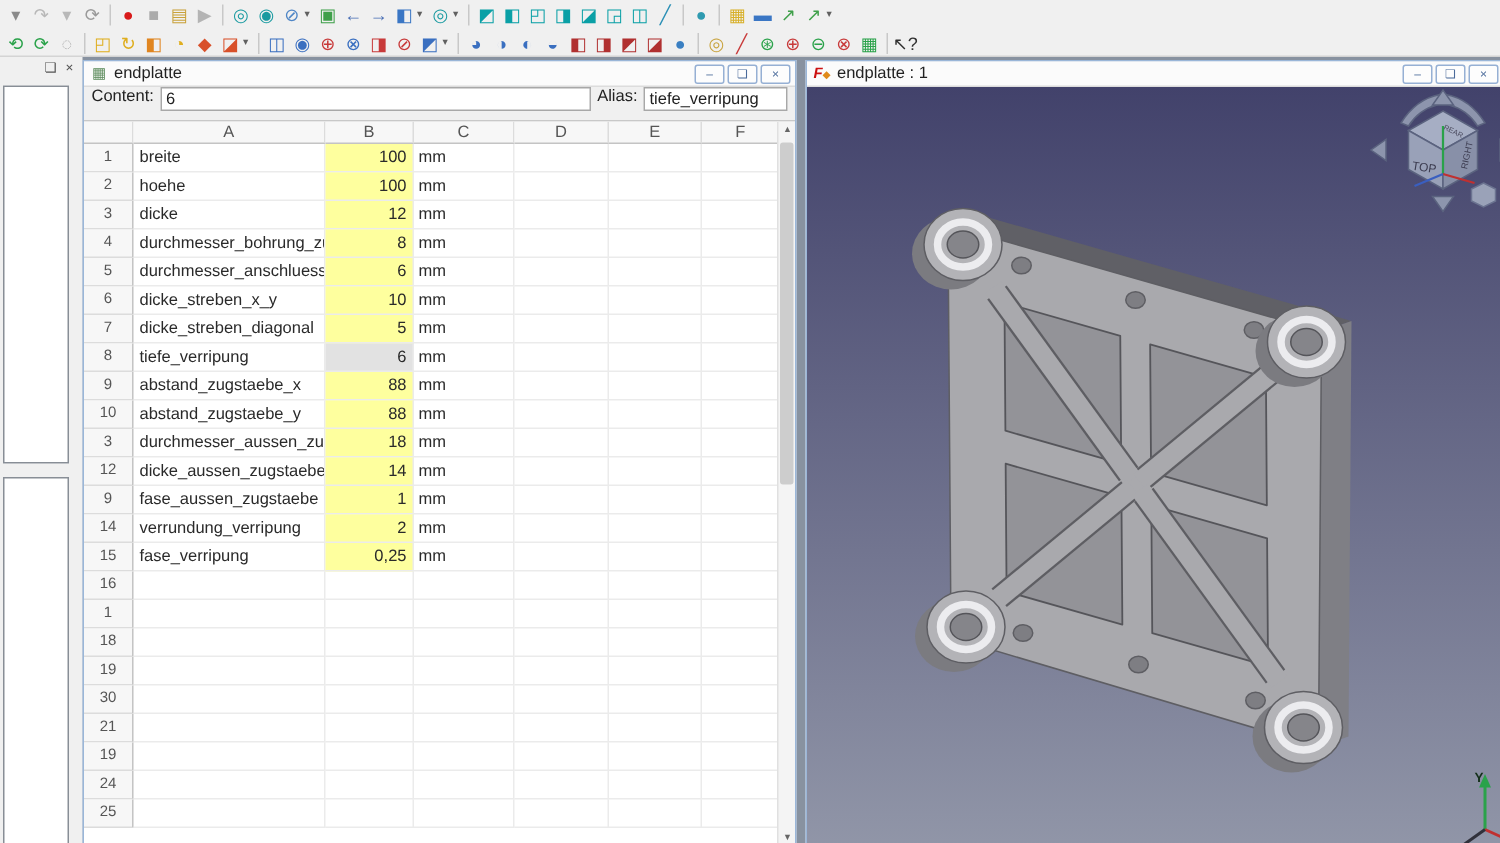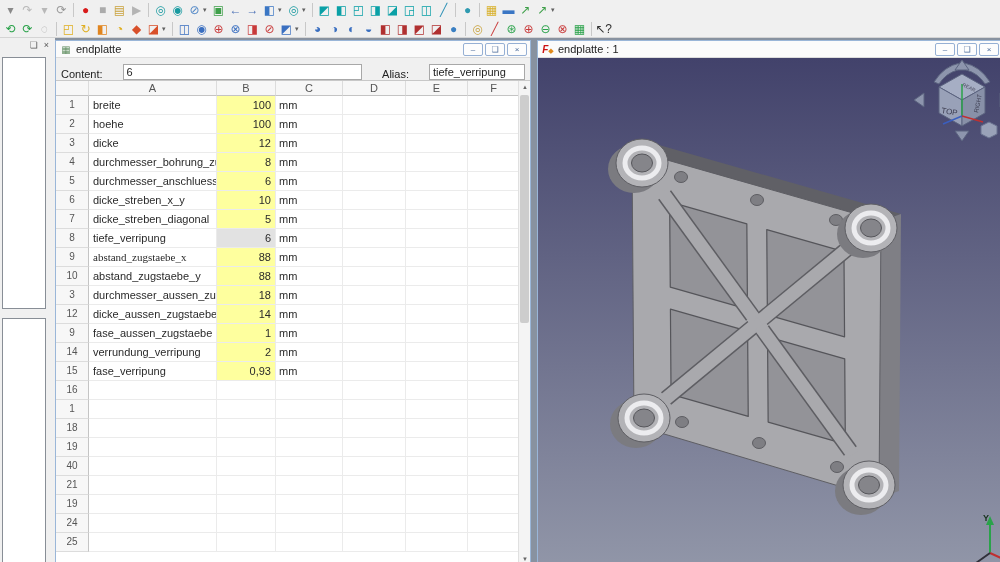--- a/index.html
+++ b/index.html
@@ -26,21 +26,21 @@
     box-shadow:0 0 0 2px #c2d6ec inset; }
   .titlebar { height:17px; background:#fbfbfb; display:flex; align-items:center;
     padding:0 3px; font-size:11px; color:#222; border-bottom:1px solid #dcdcdc; }
   .titlebar .ticon { width:14px; text-align:center; margin-right:3px; font-size:10px; }
   .titlebar .ttext { flex:1; white-space:nowrap; overflow:hidden; }
   .capbtn { width:20px; height:13px; border:1px solid #96b0d4; background:#fdfdfd;
     color:#4a6a9a; font-size:8px; line-height:11px; text-align:center; margin-left:2px;
     border-radius:2px; }
   
   #sheetwin { left:55px; top:40px; width:476px; height:530px; }
-  .formrow { height:22px; display:flex; align-items:flex-end; padding:0 5px; gap:20px;
+  .formrow { height:22px; display:flex; align-items:flex-start; padding:0 5px; gap:4px;
     background:#f0f0f0; font-size:11px; color:#222; }
   .formrow input { height:16px; border:1px solid #a8a8a8; font-size:11px; padding:0 3px;
     font-family:"Liberation Sans","DejaVu Sans",sans-serif; background:#fff; color:#222; }
   #content-input { flex:1; }
   #alias-input { width:96px; }
   .grid { position:relative; height:485px; background:#fff; overflow:hidden;
     border-top:1px solid #c8c8c8; }
   .g-row { display:flex; height:19px; }
   .g-hrow { display:flex; height:15px; }
   .g-cell { border-right:1px solid #ebebeb; border-bottom:1px solid #ebebeb;
@@ -254,21 +254,21 @@
         <div class="g-rowhdr" style="width: 33px; flex: 0 0 auto;">8</div>
         <div class="g-cell c-name" style="width: 128px; flex: 0 0 auto;">tiefe_verripung</div>
         <div class="g-cell c-val sel" style="width: 59px; flex: 0 0 auto;">6</div>
         <div class="g-cell c-unit" style="width: 67px; flex: 0 0 auto;">mm</div>
         <div class="g-cell" style="width: 63px; flex: 0 0 auto;"></div>
         <div class="g-cell" style="width: 62px; flex: 0 0 auto;"></div>
         <div class="g-cell" style="width: 52px; flex: 0 0 auto;"></div>
       </div>
       <div class="g-row">
         <div class="g-rowhdr" style="width: 33px; flex: 0 0 auto;">9</div>
-        <div class="g-cell c-name" style="width: 128px; flex: 0 0 auto; font-family: Liberation Serif, serif;">abstand_zugstaebe_x</div>
+        <div class="g-cell c-name" style="width: 128px; flex: 0 0 auto;">abstand_zugstaebe_x</div>
         <div class="g-cell c-val" style="width: 59px; flex: 0 0 auto;">88</div>
         <div class="g-cell c-unit" style="width: 67px; flex: 0 0 auto;">mm</div>
         <div class="g-cell" style="width: 63px; flex: 0 0 auto;"></div>
         <div class="g-cell" style="width: 62px; flex: 0 0 auto;"></div>
         <div class="g-cell" style="width: 52px; flex: 0 0 auto;"></div>
       </div>
       <div class="g-row">
         <div class="g-rowhdr" style="width: 33px; flex: 0 0 auto;">10</div>
         <div class="g-cell c-name" style="width: 128px; flex: 0 0 auto;">abstand_zugstaebe_y</div>
         <div class="g-cell c-val" style="width: 59px; flex: 0 0 auto;">88</div>
@@ -309,21 +309,21 @@
         <div class="g-cell c-name" style="width: 128px; flex: 0 0 auto;">verrundung_verripung</div>
         <div class="g-cell c-val" style="width: 59px; flex: 0 0 auto;">2</div>
         <div class="g-cell c-unit" style="width: 67px; flex: 0 0 auto;">mm</div>
         <div class="g-cell" style="width: 63px; flex: 0 0 auto;"></div>
         <div class="g-cell" style="width: 62px; flex: 0 0 auto;"></div>
         <div class="g-cell" style="width: 52px; flex: 0 0 auto;"></div>
       </div>
       <div class="g-row">
         <div class="g-rowhdr" style="width: 33px; flex: 0 0 auto;">15</div>
         <div class="g-cell c-name" style="width: 128px; flex: 0 0 auto;">fase_verripung</div>
-        <div class="g-cell c-val" style="width: 59px; flex: 0 0 auto;">0,93</div>
+        <div class="g-cell c-val" style="width: 59px; flex: 0 0 auto;">0,25</div>
         <div class="g-cell c-unit" style="width: 67px; flex: 0 0 auto;">mm</div>
         <div class="g-cell" style="width: 63px; flex: 0 0 auto;"></div>
         <div class="g-cell" style="width: 62px; flex: 0 0 auto;"></div>
         <div class="g-cell" style="width: 52px; flex: 0 0 auto;"></div>
       </div>
       <div class="g-row">
         <div class="g-rowhdr" style="width: 33px; flex: 0 0 auto;">16</div>
         <div class="g-cell c-name" style="width: 128px; flex: 0 0 auto;"></div>
         <div class="g-cell c-val empty" style="width: 59px; flex: 0 0 auto;"></div>
         <div class="g-cell c-unit" style="width: 67px; flex: 0 0 auto;"></div>
@@ -352,21 +352,21 @@
       <div class="g-row">
         <div class="g-rowhdr" style="width: 33px; flex: 0 0 auto;">19</div>
         <div class="g-cell c-name" style="width: 128px; flex: 0 0 auto;"></div>
         <div class="g-cell c-val empty" style="width: 59px; flex: 0 0 auto;"></div>
         <div class="g-cell c-unit" style="width: 67px; flex: 0 0 auto;"></div>
         <div class="g-cell" style="width: 63px; flex: 0 0 auto;"></div>
         <div class="g-cell" style="width: 62px; flex: 0 0 auto;"></div>
         <div class="g-cell" style="width: 52px; flex: 0 0 auto;"></div>
       </div>
       <div class="g-row">
-        <div class="g-rowhdr" style="width: 33px; flex: 0 0 auto;">40</div>
+        <div class="g-rowhdr" style="width: 33px; flex: 0 0 auto;">30</div>
         <div class="g-cell c-name" style="width: 128px; flex: 0 0 auto;"></div>
         <div class="g-cell c-val empty" style="width: 59px; flex: 0 0 auto;"></div>
         <div class="g-cell c-unit" style="width: 67px; flex: 0 0 auto;"></div>
         <div class="g-cell" style="width: 63px; flex: 0 0 auto;"></div>
         <div class="g-cell" style="width: 62px; flex: 0 0 auto;"></div>
         <div class="g-cell" style="width: 52px; flex: 0 0 auto;"></div>
       </div>
       <div class="g-row">
         <div class="g-rowhdr" style="width: 33px; flex: 0 0 auto;">21</div>
         <div class="g-cell c-name" style="width: 128px; flex: 0 0 auto;"></div>

